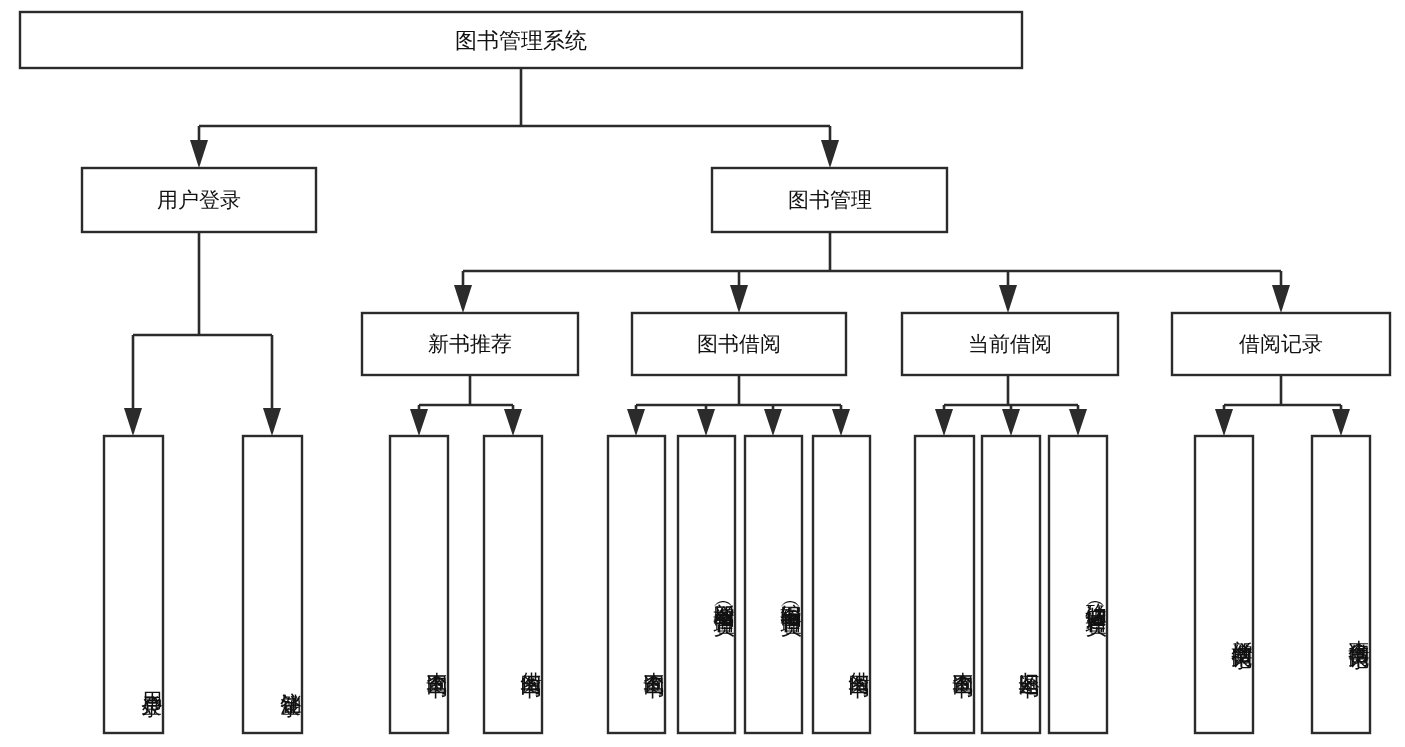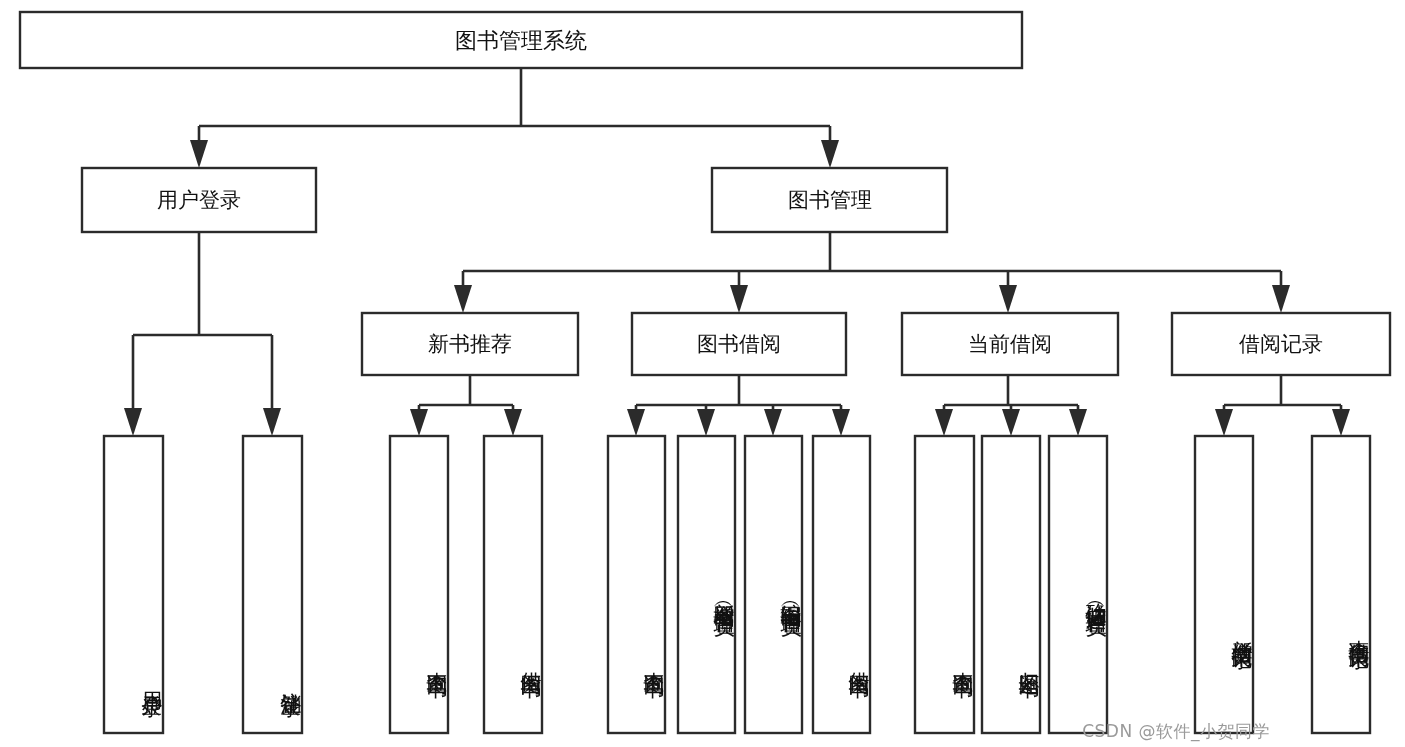--- a/index.html
+++ b/index.html
@@ -229,15 +229,14 @@
   <div class="vlabel" style="left:608px; top:436px; width:57px; height:297px; padding-top:74px;">查询图书</div>
   <div class="vlabel" style="left:678px; top:436px; width:57px; height:297px; padding-top:10px;">新增图书（管理员）</div>
   <div class="vlabel" style="left:745px; top:436px; width:57px; height:297px; padding-top:10px;">编辑图书（管理员）</div>
   <div class="vlabel" style="left:813px; top:436px; width:57px; height:297px; padding-top:74px;">借阅图书</div>
   <div class="vlabel" style="left:915px; top:436px; width:59px; height:297px; padding-top:74px;">查询图书</div>
   <div class="vlabel" style="left:982px; top:436px; width:58px; height:297px; padding-top:74px;">归还图书</div>
   <div class="vlabel" style="left:1049px; top:436px; width:58px; height:297px; padding-top:10px;">确认归还（管理员）</div>
   <div class="vlabel" style="left:1195px; top:436px; width:58px; height:297px; padding-top:44px;">新增借阅记录</div>
   <div class="vlabel" style="left:1312px; top:436px; width:58px; height:297px; padding-top:44px;">查询借阅记录</div>
 
-  <div class="watermark">CSDN @软件_小贺同学</div>
 
 </div>
 
 </body></html>

